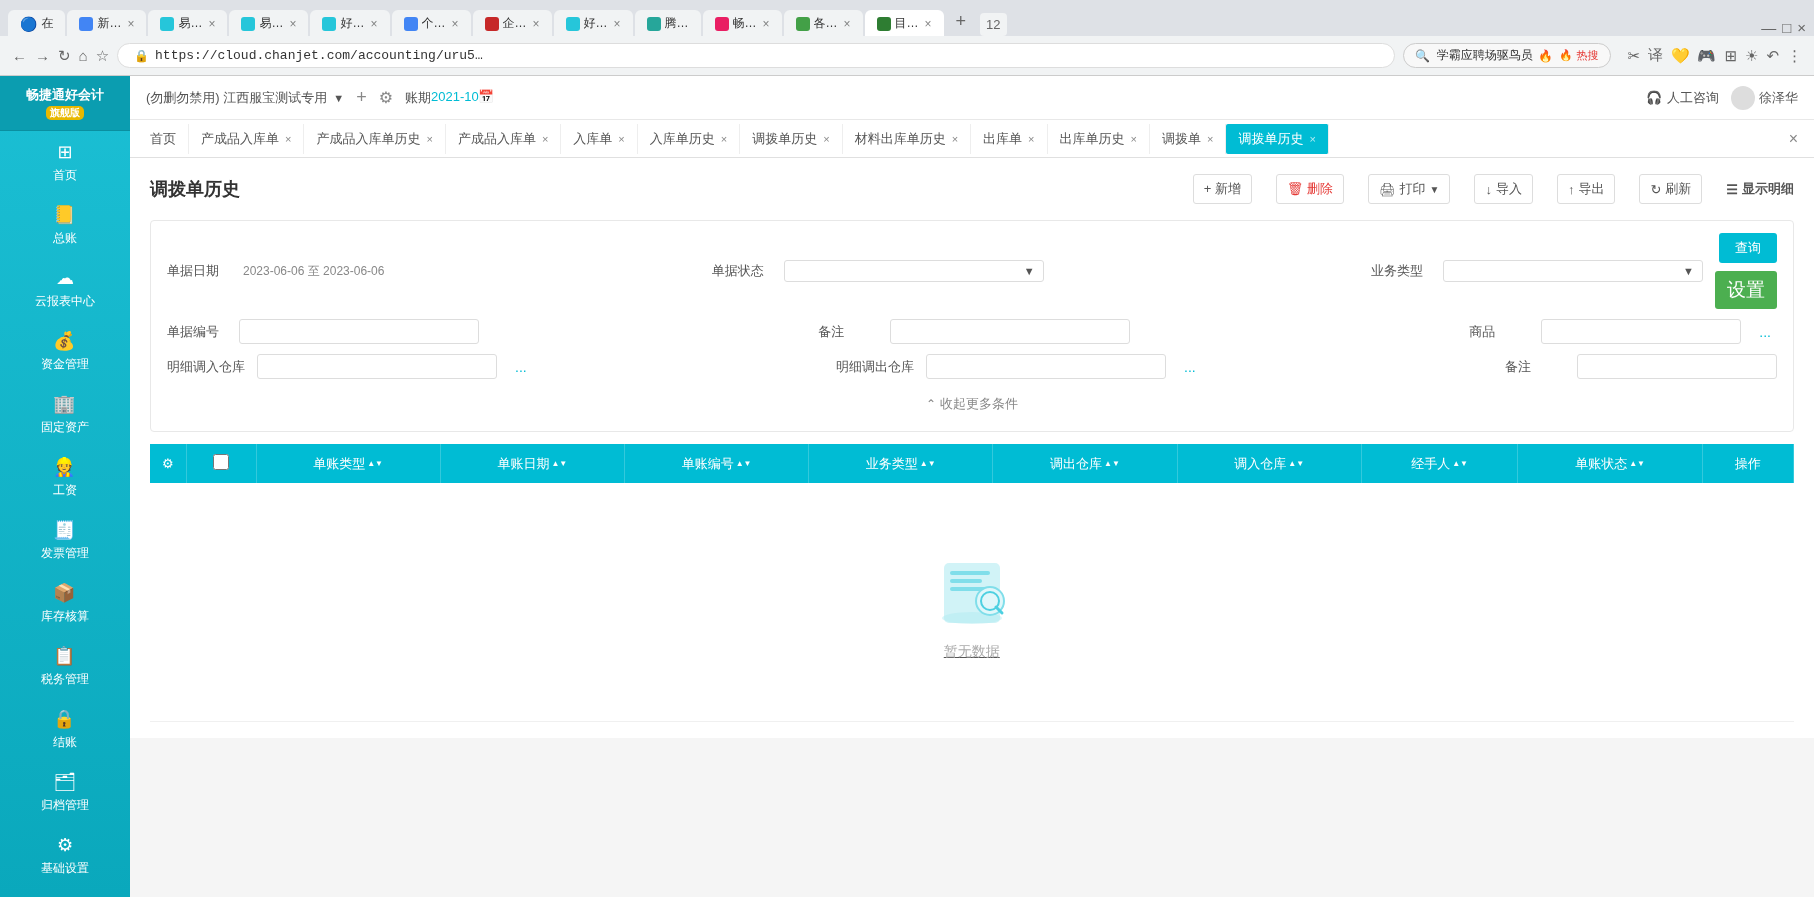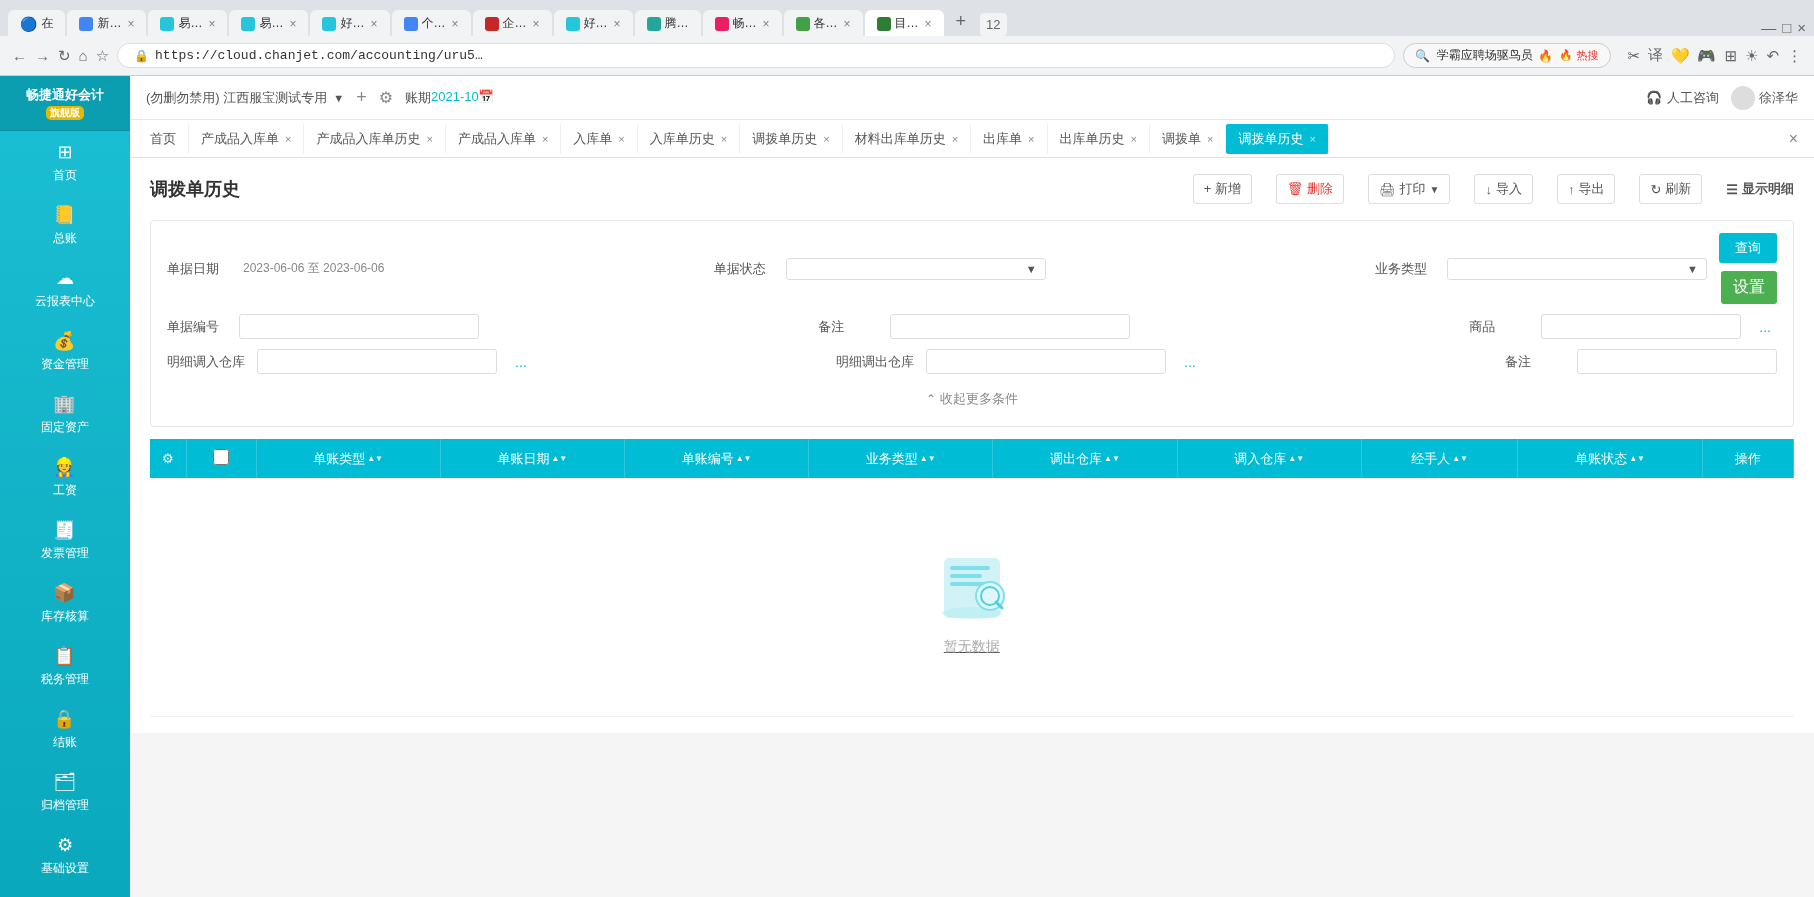--- a/index.html
+++ b/index.html
@@ -318,21 +318,21 @@
       padding: 6px 16px;
       font-size: 13px;
       cursor: pointer;
     }
     .setting-btn {
       background: #4caf50;
       color: #fff;
       border: none;
       border-radius: 3px;
       padding: 6px 12px;
-      font-size: 16px;
+      font-size: 19px;
       cursor: pointer;
       margin-top: 4px;
     }
 
     .right-filter-actions {
       display: flex;
       flex-direction: column;
       align-items: flex-end;
       gap: 4px;
     }

